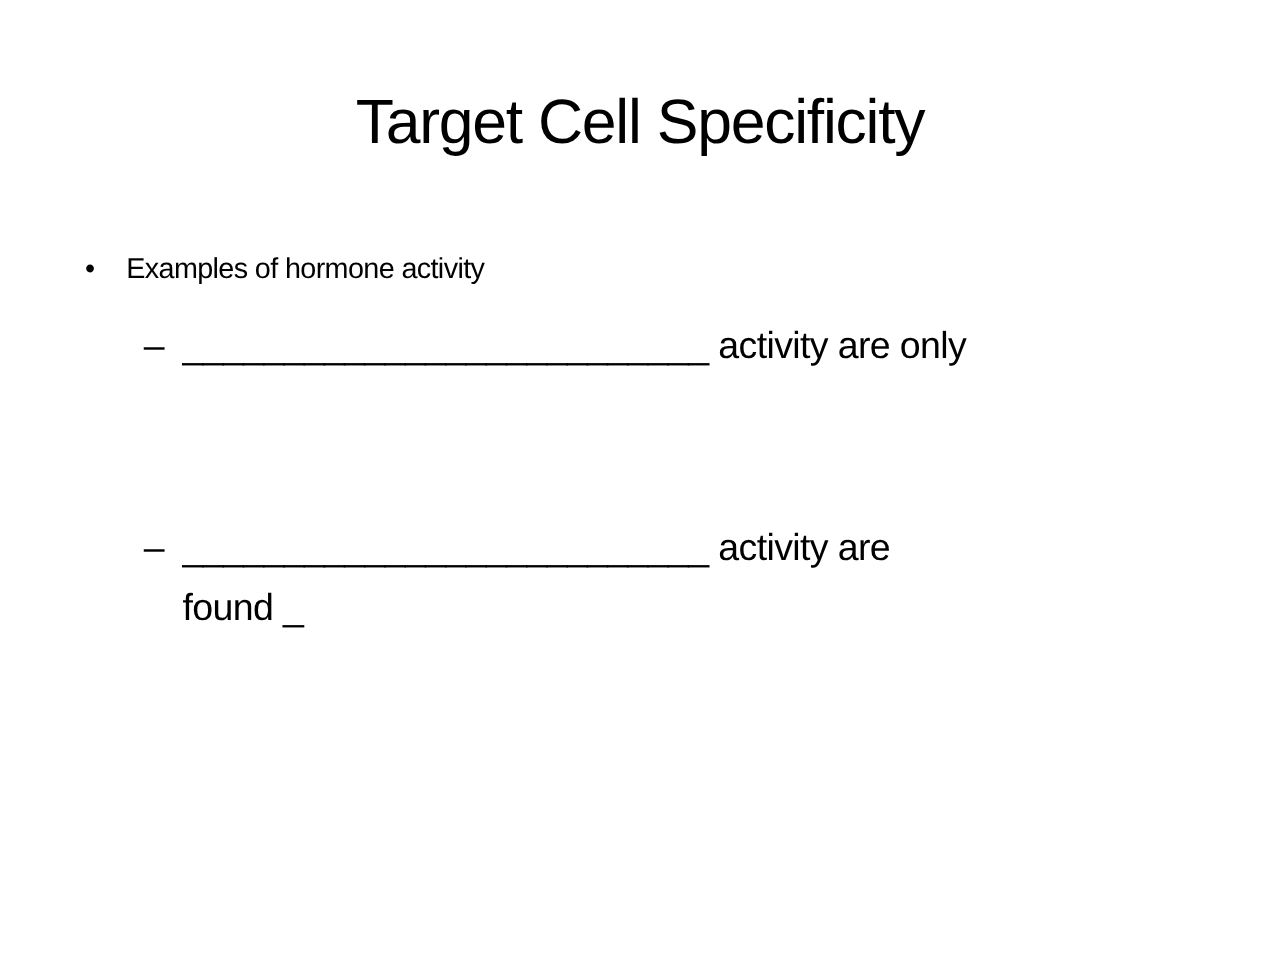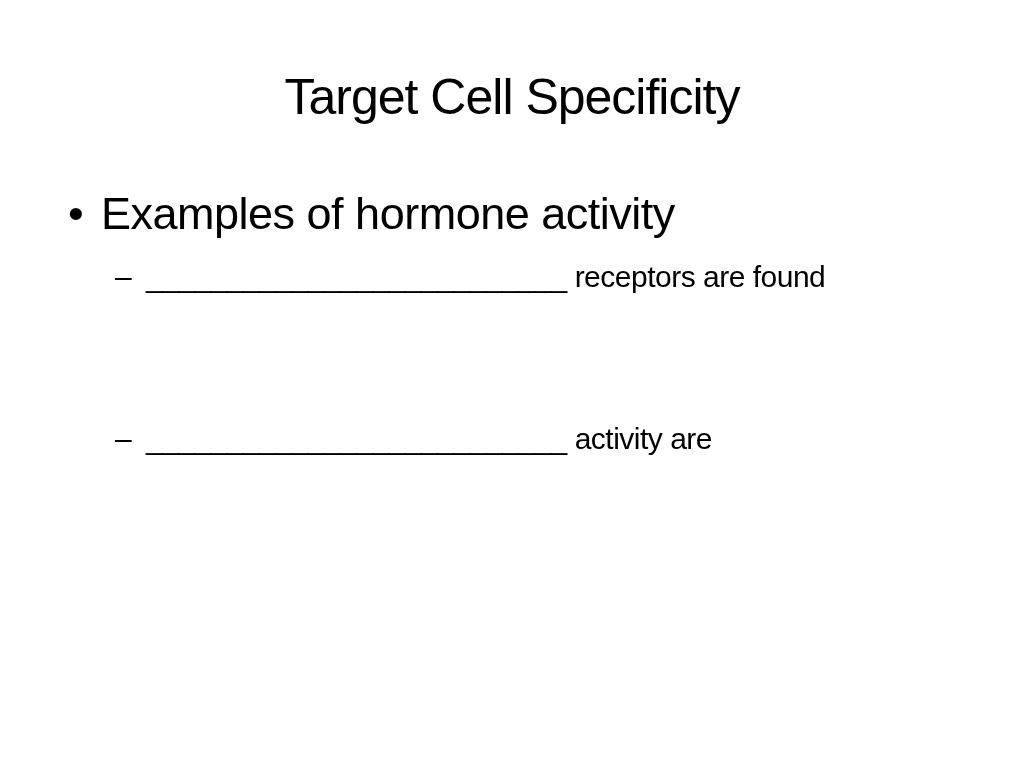--- a/index.html
+++ b/index.html
@@ -1,37 +1,38 @@
 <!DOCTYPE html>
 <html><head>
   <meta charset="utf-8">
   <style>
     html, body { margin:0; padding:0; }
     body { width:1024px; height:768px; background:#ffffff; position:relative; overflow:hidden; font-family:"Liberation Sans", sans-serif; color:#000; }
     .title { position:absolute; top:62px; left:0; width:1024px; text-align:center; font-size:50px; line-height:70px; letter-spacing:-1px; }
-    .bullet-l1 { position:absolute; left:68px; top:190px; font-size:45px; line-height:48px; white-space:nowrap; letter-spacing:-0.5px; }
+    .bullet-l1 { position:absolute; left:68px; top:190px; font-size:23px; line-height:48px; white-space:nowrap; letter-spacing:-0.5px; }
     .bullet-l1 .dot { display:inline-block; width:33px; }
     .sub { position:absolute; left:115px; width:850px; font-size:30px; line-height:48px; letter-spacing:-0.5px; }
     .sub .dash { position:absolute; left:0; top:0; }
     .sub .text { display:block; margin-left:31px; }
     .sub1 { top:253px; }
     .sub2 { top:415px; }
   </style>
 </head>
 <body>
 
 <div>
   <div class="title">Target Cell Specificity</div>
 
   <div class="bullet-l1">
     <span class="dot">•</span><span>Examples of hormone activity</span>
   </div>
 
   <div class="sub sub1">
     <span class="dash">–</span>
-    <span class="text">__________________________ receptors are found</span>
+    <span class="text">__________________________ activity are only</span>
   </div>
 
   <div class="sub sub2">
     <span class="dash">–</span>
     <span class="text">__________________________ activity are</span>
+    <span class="text">found _</span>
   </div>
 </div>
 
 </body></html>

